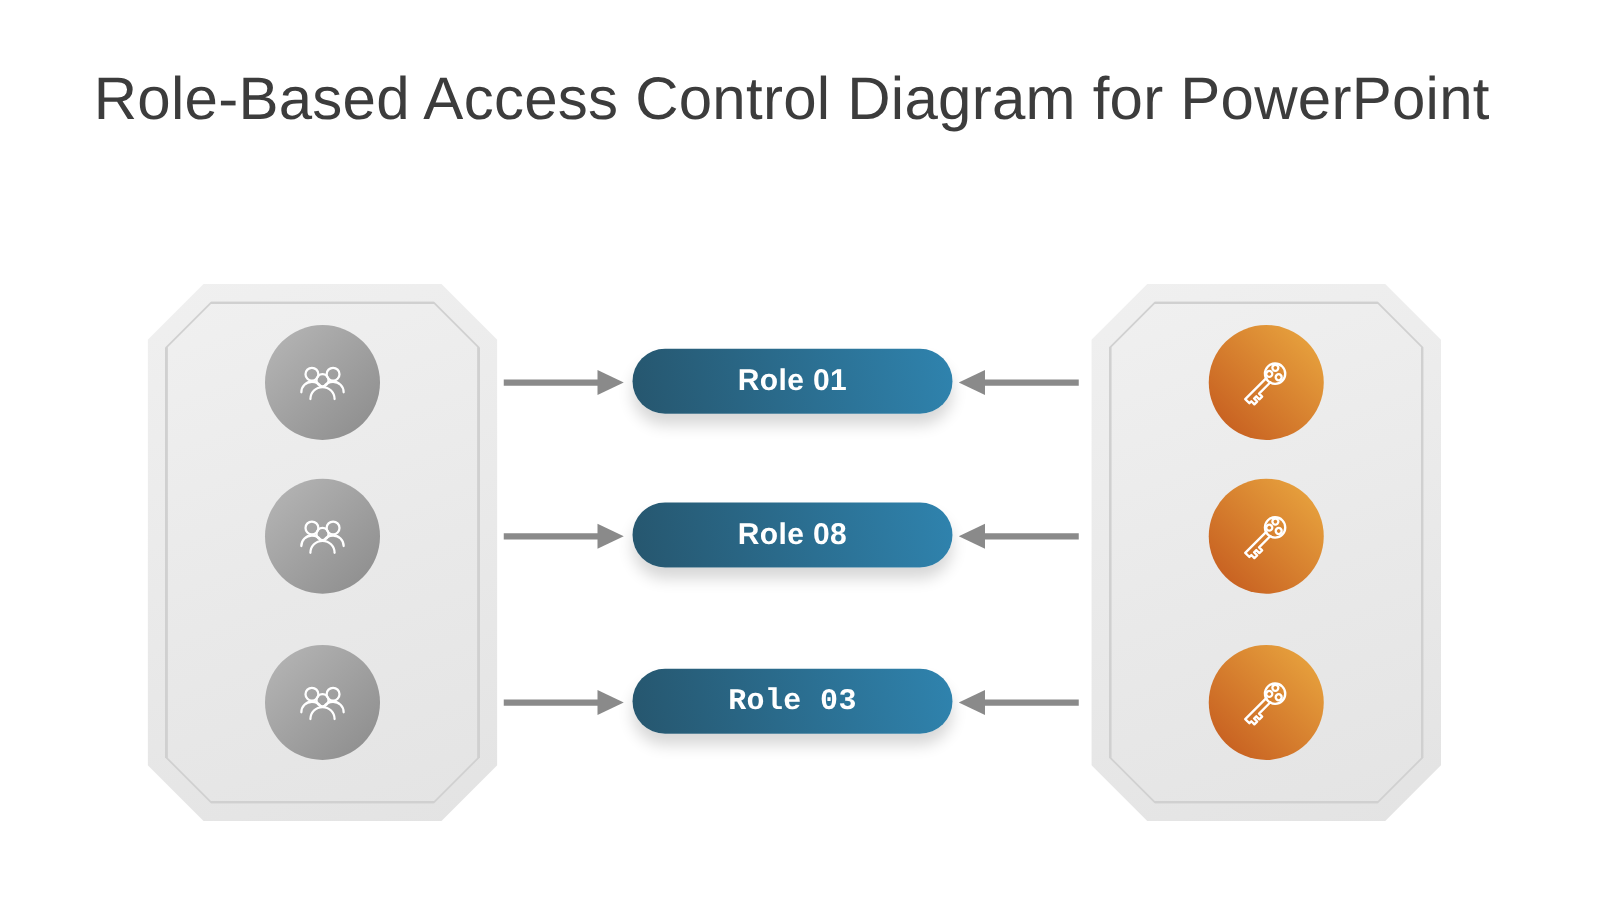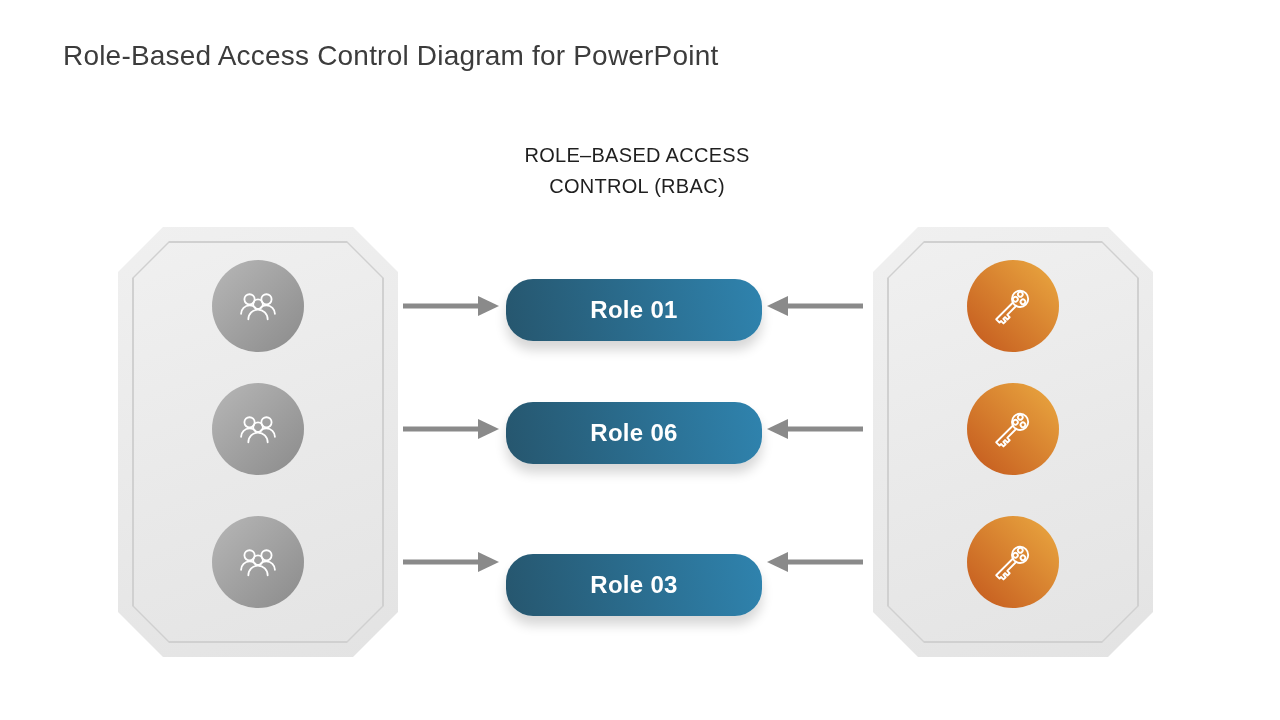--- a/index.html
+++ b/index.html
@@ -1,22 +1,22 @@
 <!DOCTYPE html>
 <html style="--title-text: #3c3c3c; --header-text: #1f1f1f; --panel-fill: #ebebeb; --panel-border: #d0d0d0; --client-circle-start: #b7b7b7; --client-circle-end: #8b8b8b; --permission-circle-start: #c3571d; --permission-circle-end: #ebaa41; --role-pill-start: #26566e; --role-pill-end: #2f83ae; --arrow: #8a8a8a; --icon-stroke: #ffffff;"><head>
 <meta charset="utf-8">
 <style>
   html,body { margin:0; padding:0; background:#ffffff; }
   .canvas {
     position:relative; width:1280px; height:720px; background:#ffffff;
     font-family:"Liberation Sans", sans-serif; overflow:hidden;
   }
   .slide-title {
-    position:absolute; left:63px; top:40px; margin:0;
-    font-size:28px; font-weight:400; letter-spacing:0.2px;
+    position:absolute; left:63px; top:40px; margin:12px;
+    font-size:48px; font-weight:400; letter-spacing:0.2px;
     color:var(--title-text,#3c3c3c); white-space:nowrap;
   }
   .col-header {
     position:absolute; text-align:center; color:var(--header-text,#1f1f1f);
     font-size:20px; line-height:31px; letter-spacing:0.3px;
   }
   .hdr-clients   { left:118px; top:158px; width:280px; }
   .hdr-rbac      { left:484px; top:140px; width:306px; }
   .hdr-perms     { left:873px; top:158px; width:280px; }
 
@@ -46,44 +46,40 @@
     position:absolute; width:92px; height:92px; border-radius:50%;
     display:flex; align-items:center; justify-content:center;
   }
   .icon-circle.gray   { background:linear-gradient(135deg,var(--client-circle-start,#b7b7b7),var(--client-circle-end,#8b8b8b)); }
   .icon-circle.orange { background:linear-gradient(45deg,var(--permission-circle-start,#c3571d),var(--permission-circle-end,#ebaa41)); }
   .icon-circle.cl { left:212px; }
   .icon-circle.pm { left:967px; }
   .r0c { top:260px; } .r1c { top:383px; } .r2c { top:516px; }
 
   .pill {
-    position:absolute; left:506px; width:256px; height:62px; border-radius:27px;
+    position:absolute; left:506px; width:256px; height:52px; border-radius:27px;
     background:linear-gradient(80deg,var(--role-pill-start,#26566e) 0%,var(--role-pill-end,#2f83ae) 100%);
     display:flex; align-items:center; justify-content:center;
     color:#ffffff; font-size:24px; font-weight:700; letter-spacing:0.3px;
     box-shadow:0 9px 12px rgba(0,0,0,0.16);
   }
-  .r0p { top:279px; } .r1p { top:402px; } .r2p { top:554px; }
+  .r0p { top:279px; } .r1p { top:402px; } .r2p { top:535px;font-family:Liberation Mono, monospace; }
 
   .arrow { position:absolute; width:98px; height:24px; color:var(--arrow,#8a8a8a); }
   .arrow.al { left:402px; }
   .arrow.ar { left:766px; }
   .r0a { top:294px; } .r1a { top:417px; } .r2a { top:550px; }
 </style>
 </head>
 <body>
 
 <div class="canvas">
 
   <h1 class="slide-title">Role-Based Access Control Diagram for PowerPoint</h1>
 
-  <div class="col-header hdr-rbac">
-    <div>ROLE–BASED ACCESS</div>
-    <div>CONTROL (RBAC)</div>
-  </div>
 
   <div class="panel left">
     <div class="panel-border">
       <div class="panel-inner"></div>
     </div>
   </div>
 
   <div class="panel right">
     <div class="panel-border">
       <div class="panel-inner"></div>
@@ -155,21 +151,21 @@
         <circle cx="64" cy="48" r="13"></circle>
         <circle cx="58.5" cy="43" r="3.8"></circle>
           <circle cx="69.5" cy="43" r="3.8"></circle>
           <circle cx="64" cy="54.5" r="3.8"></circle>
         <path d="M52,44 H14 V51.5 H17.5 V57 H22.5 V51.5 H26.5 V57 H31.5 V51.5 H52"></path>
       </g>
     </svg>
   </div>
 
   <div class="pill r0p">Role 01</div>
-  <div class="pill r1p">Role 06</div>
+  <div class="pill r1p">Role 08</div>
   <div class="pill r2p">Role 03</div>
 
   <svg class="arrow al r0a" viewBox="0 0 98 24">
     <line x1="1" y1="12" x2="78" y2="12" stroke="currentColor" stroke-width="5"></line>
     <polygon points="76,2 97,12 76,22" fill="currentColor"></polygon>
   </svg>
   <svg class="arrow al r1a" viewBox="0 0 98 24">
     <line x1="1" y1="12" x2="78" y2="12" stroke="currentColor" stroke-width="5"></line>
     <polygon points="76,2 97,12 76,22" fill="currentColor"></polygon>
   </svg>

